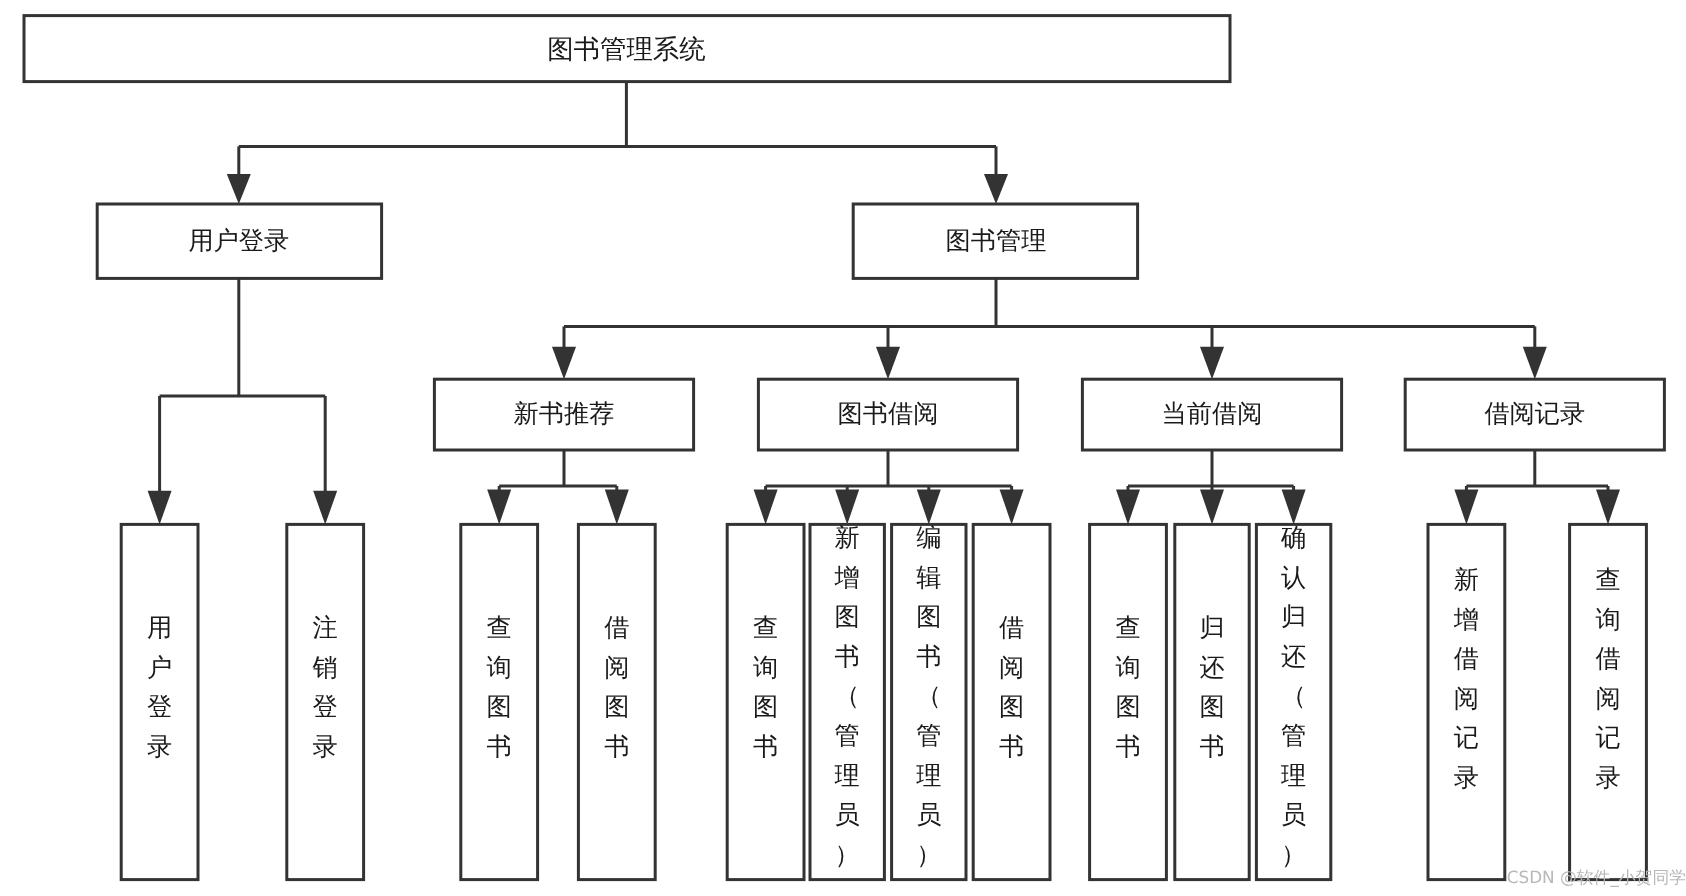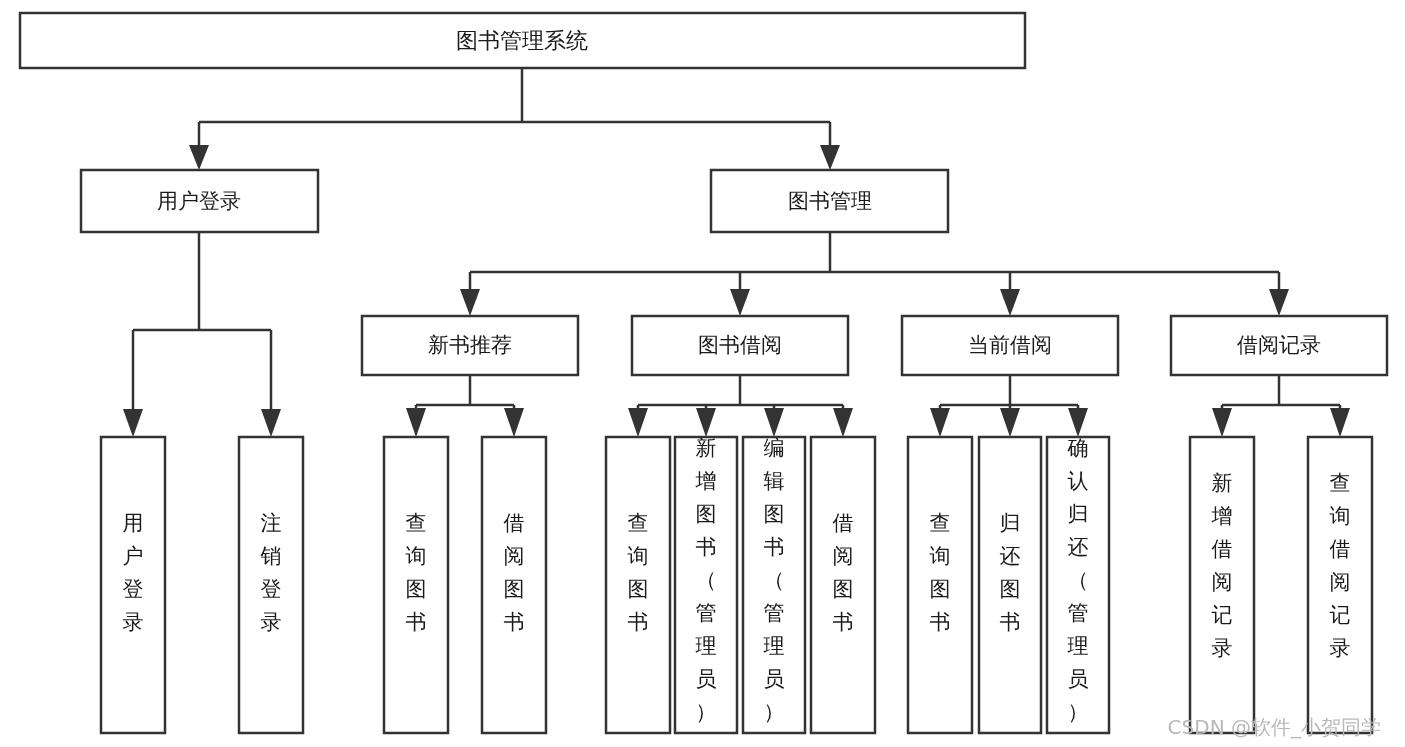--- a/index.html
+++ b/index.html
@@ -45,24 +45,24 @@
     stroke: #333333;
     stroke-width: 2.5;
     fill: none;
   }
   .arrow-head {
     fill: #333333;
     stroke: none;
   }
   .watermark {
     position: absolute;
-    right: 24px;
+    right: 0;
     bottom: 6px;
     font-family: "DejaVu Sans", "Liberation Sans", sans-serif;
-    font-size: 20px;
+    font-size: 14px;
     color: #b8b8b8;
     white-space: nowrap;
     pointer-events: none;
   }
 </style>
 </head>
 <body>
 
 <svg id="diagram" viewBox="0 0 1405 747" xmlns="http://www.w3.org/2000/svg">
 

